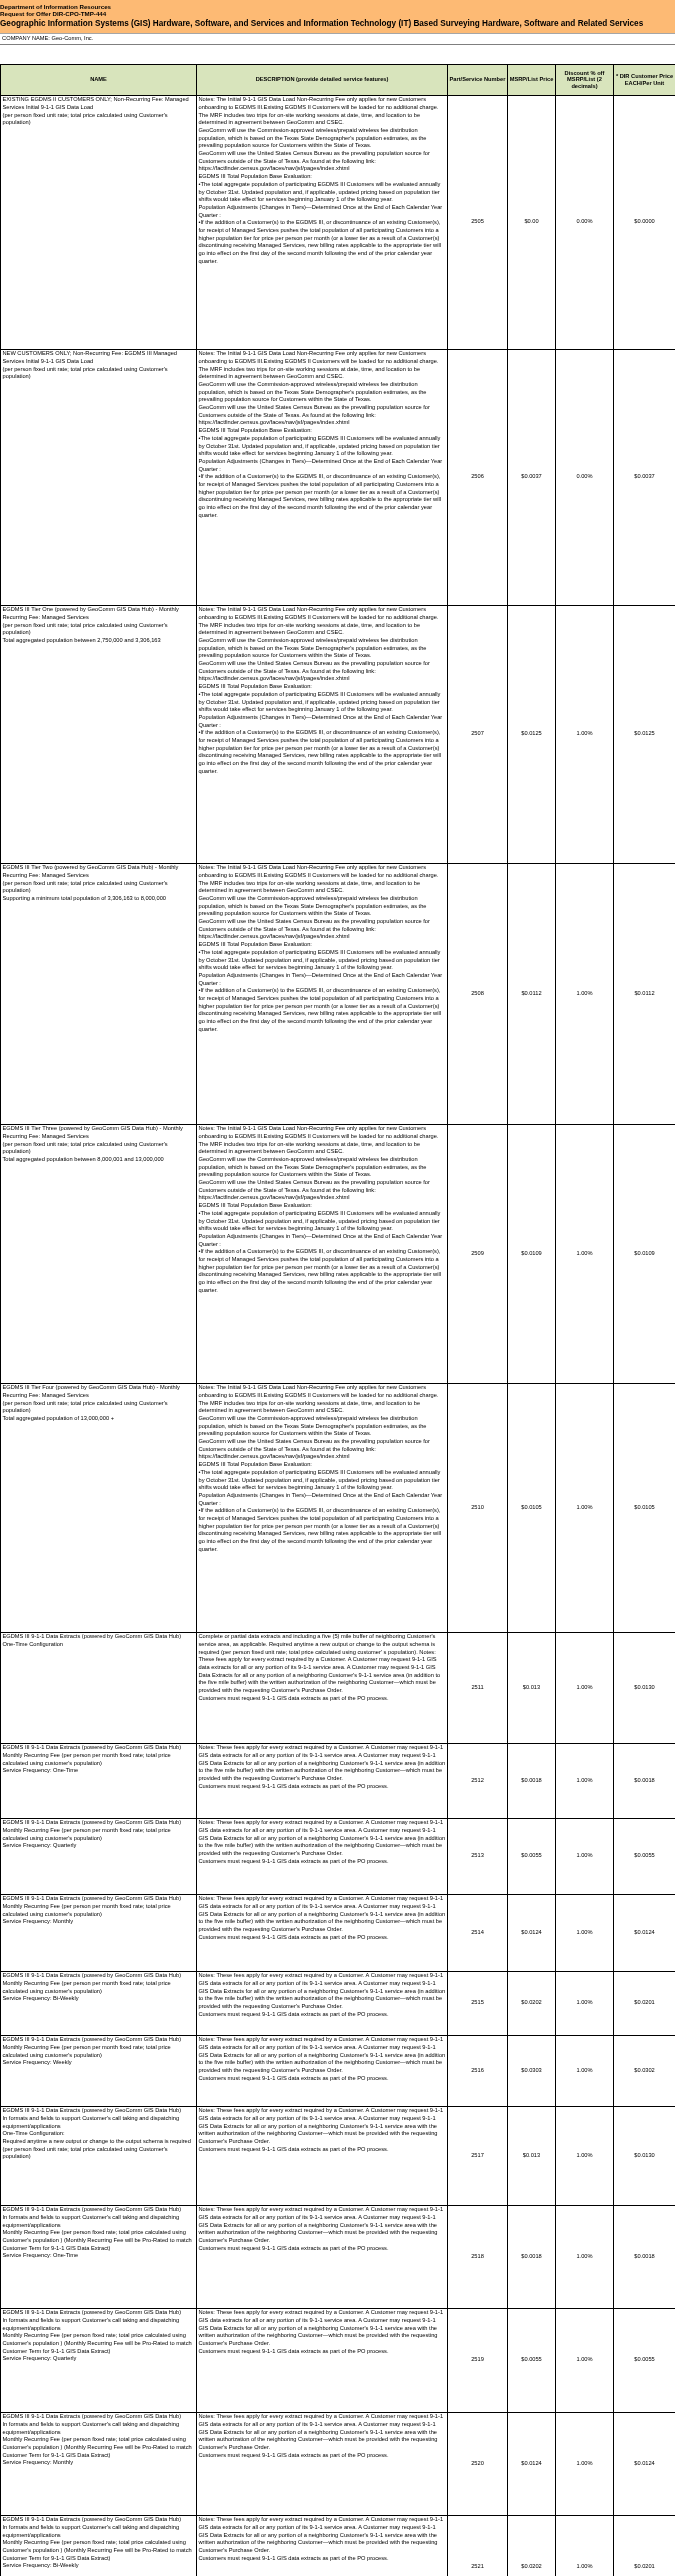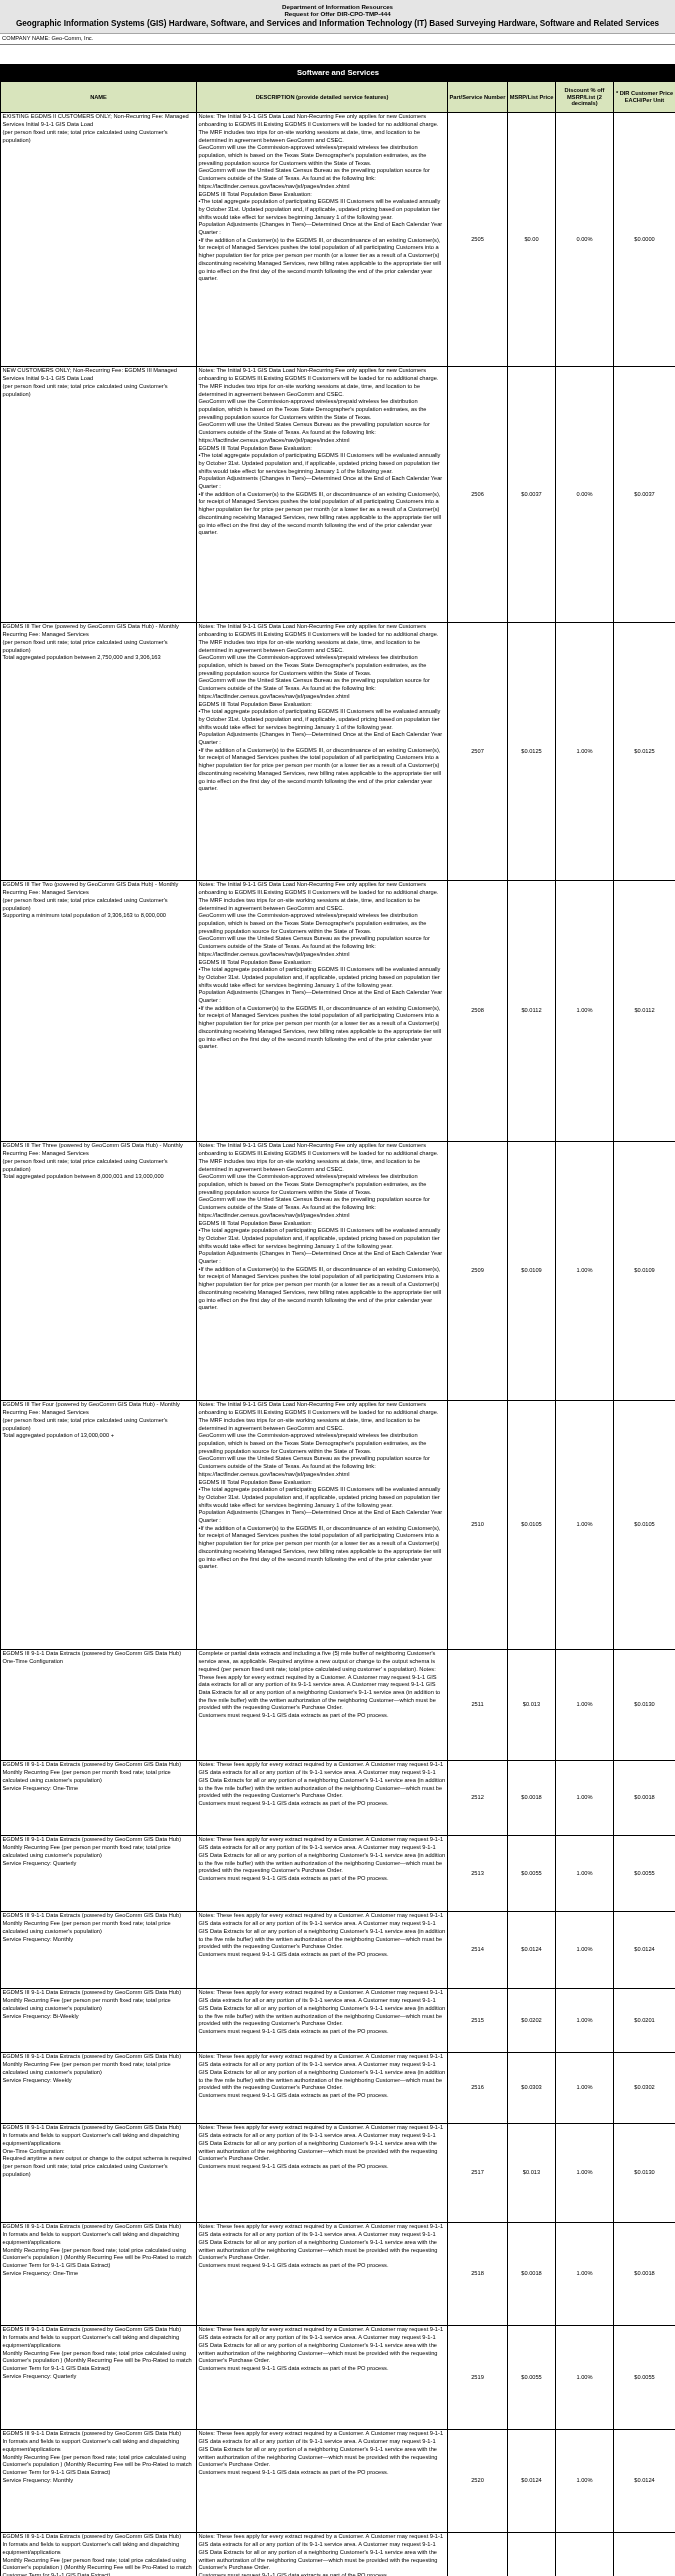--- a/index.html
+++ b/index.html
@@ -1,17 +1,17 @@
 <!DOCTYPE html>
 <html style="font-size:8.2px"><head>
 <meta charset="utf-8">
 <style>
   html,body{margin:0;padding:0;background:#fff;}
   body{width:675px;font-family:"Liberation Sans",sans-serif;color:#000;}
-  .banner{background:#e5e5e5;text-align:center;padding:2.6px 0 3.6px;border-bottom:0.5px solid #a6a6a6;}
+  .banner{background:#fdba74;padding:2.6px 0 3.6px;border-bottom:0.5px solid #a6a6a6;}
   .banner-line-sm{font-size:6.2px;font-weight:bold;line-height:7.7px;}
   .banner-line-lg{font-size:8.2px;font-weight:bold;line-height:10.3px;margin-top:1px;}
   .company-row{font-size:5.7px;line-height:7.2px;padding:1.5px 2.1px;border-bottom:1px solid #7f7f7f;background:#fff;}
   .pre-table-gap{height:18.5px;background:#fff;}
   table{border-collapse:collapse;width:675px;table-layout:fixed;border:0.5px solid #000;}
   th,td{border:0.5px solid #000;overflow:hidden;}
   tr.section-row th{background:#000;color:#fff;font-size:7.7px;font-weight:bold;height:14.4px;text-align:center;border:0.5px solid #000;}
   tr.cols-row th{background:#d8e4bc;font-size:5.7px;font-weight:bold;text-align:center;vertical-align:middle;height:28px;padding:1px 1.5px;line-height:6.7px;}
   td{font-size:5.7px;line-height:7.7px;padding:0.5px 1.5px;}
   td.t{vertical-align:top;text-align:left;white-space:pre-line;}
@@ -33,23 +33,20 @@
 <table>
   <colgroup>
     <col style="width:196px">
       <col style="width:251px">
       <col style="width:60px">
     <col style="width:48px">
       <col style="width:58px">
       <col style="width:62px">
   </colgroup>
   <thead>
-    <tr class="section-row">
-      <th colspan="6">Software and Services</th>
-    </tr>
     <tr class="cols-row">
       <th>NAME</th>
       <th>DESCRIPTION (provide detailed service features)</th>
       <th>Part/Service Number</th>
       <th>MSRP/List Price</th>
       <th>Discount % off MSRP/List (2 decimals)</th>
       <th>* DIR Customer Price EACH/Per Unit</th>
     </tr>
   </thead>
   <tbody>

